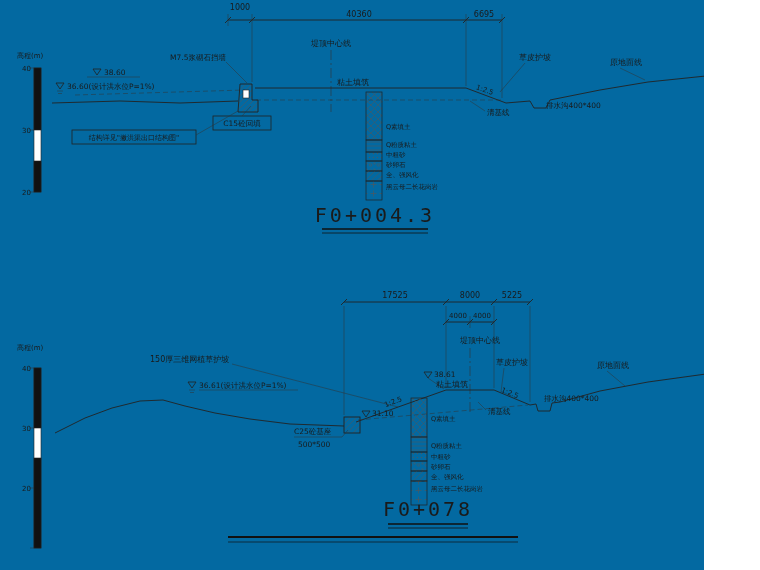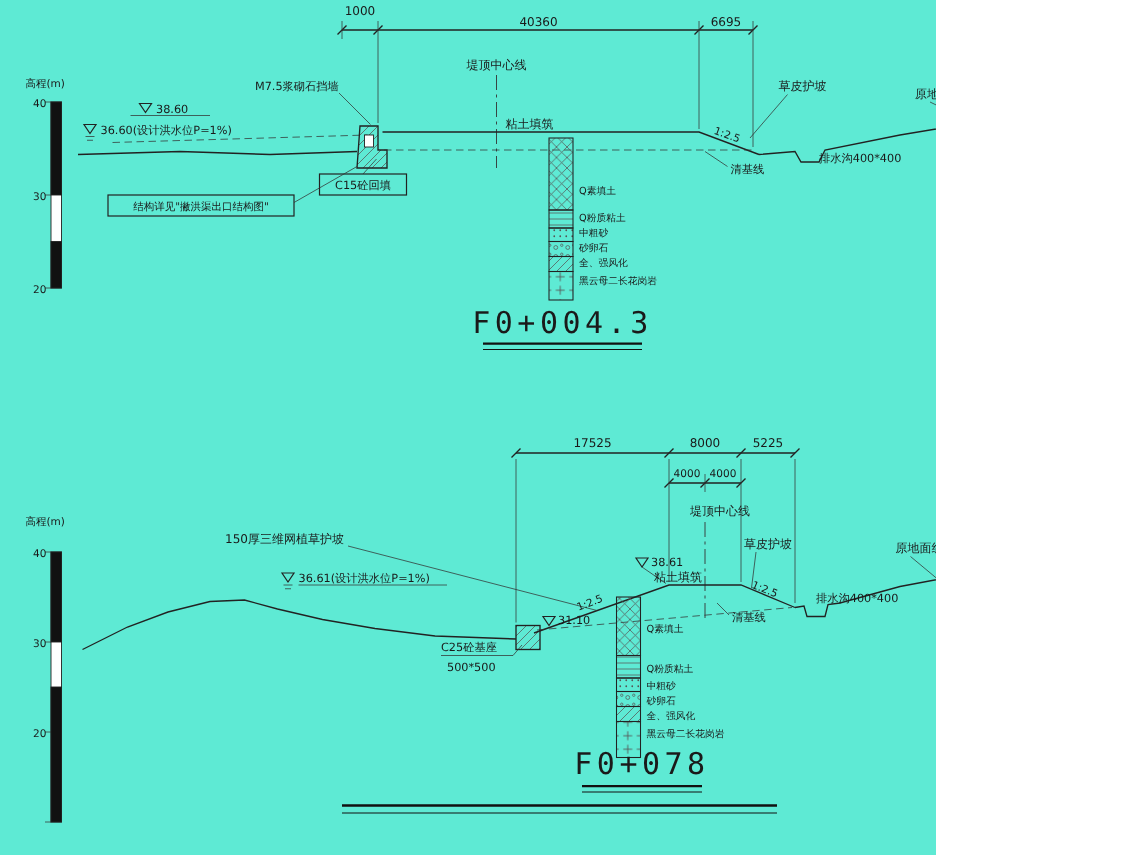--- a/index.html
+++ b/index.html
@@ -1,16 +1,16 @@
 <!DOCTYPE html>
 <html><head>
 <meta charset="utf-8">
 <style>
   html,body{margin:0;padding:0;background:#ffffff;}
-  #stage{position:relative;width:624px;height:570px;background:#5eead4;overflow:hidden;}
+  #stage{position:relative;width:704px;height:570px;background:#0369a1;overflow:hidden;}
   svg{display:block;}
   text{font-family:"DejaVu Sans",sans-serif;fill:#1a1a1a;}
   .t6{font-size:6.5px}.t7{font-size:7px}.t75{font-size:7.5px}.t8{font-size:8px}
   .station{font-family:"DejaVu Sans Mono",monospace;font-size:20px;letter-spacing:3px;}
   .ln{stroke:#222;stroke-width:0.9;fill:none;}
   .thin{stroke:#333;stroke-width:0.5;fill:none;}
   .dash{stroke-dasharray:5 3;}
   .cl{stroke:#333;stroke-width:0.6;fill:none;stroke-dasharray:10 3 2 3;}
   .box{fill:none;stroke:#222;stroke-width:0.8;}
   .blk{fill:#111;stroke:#222;stroke-width:0.6;}

